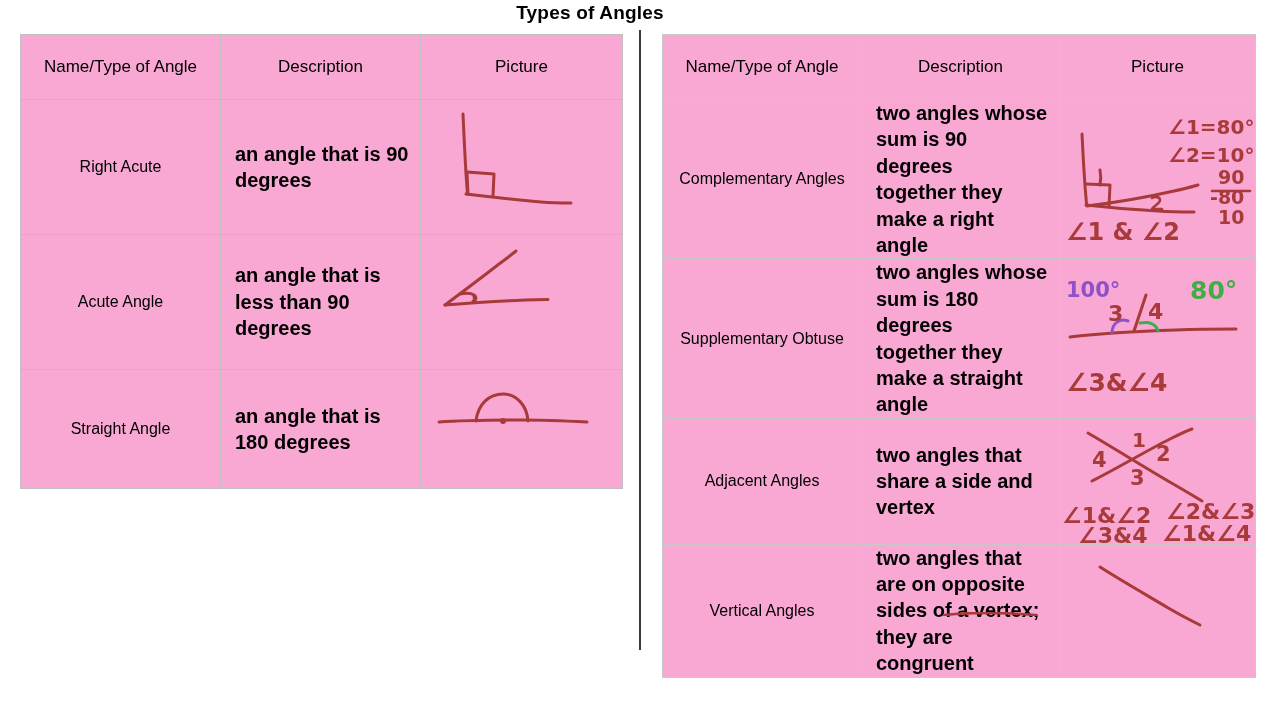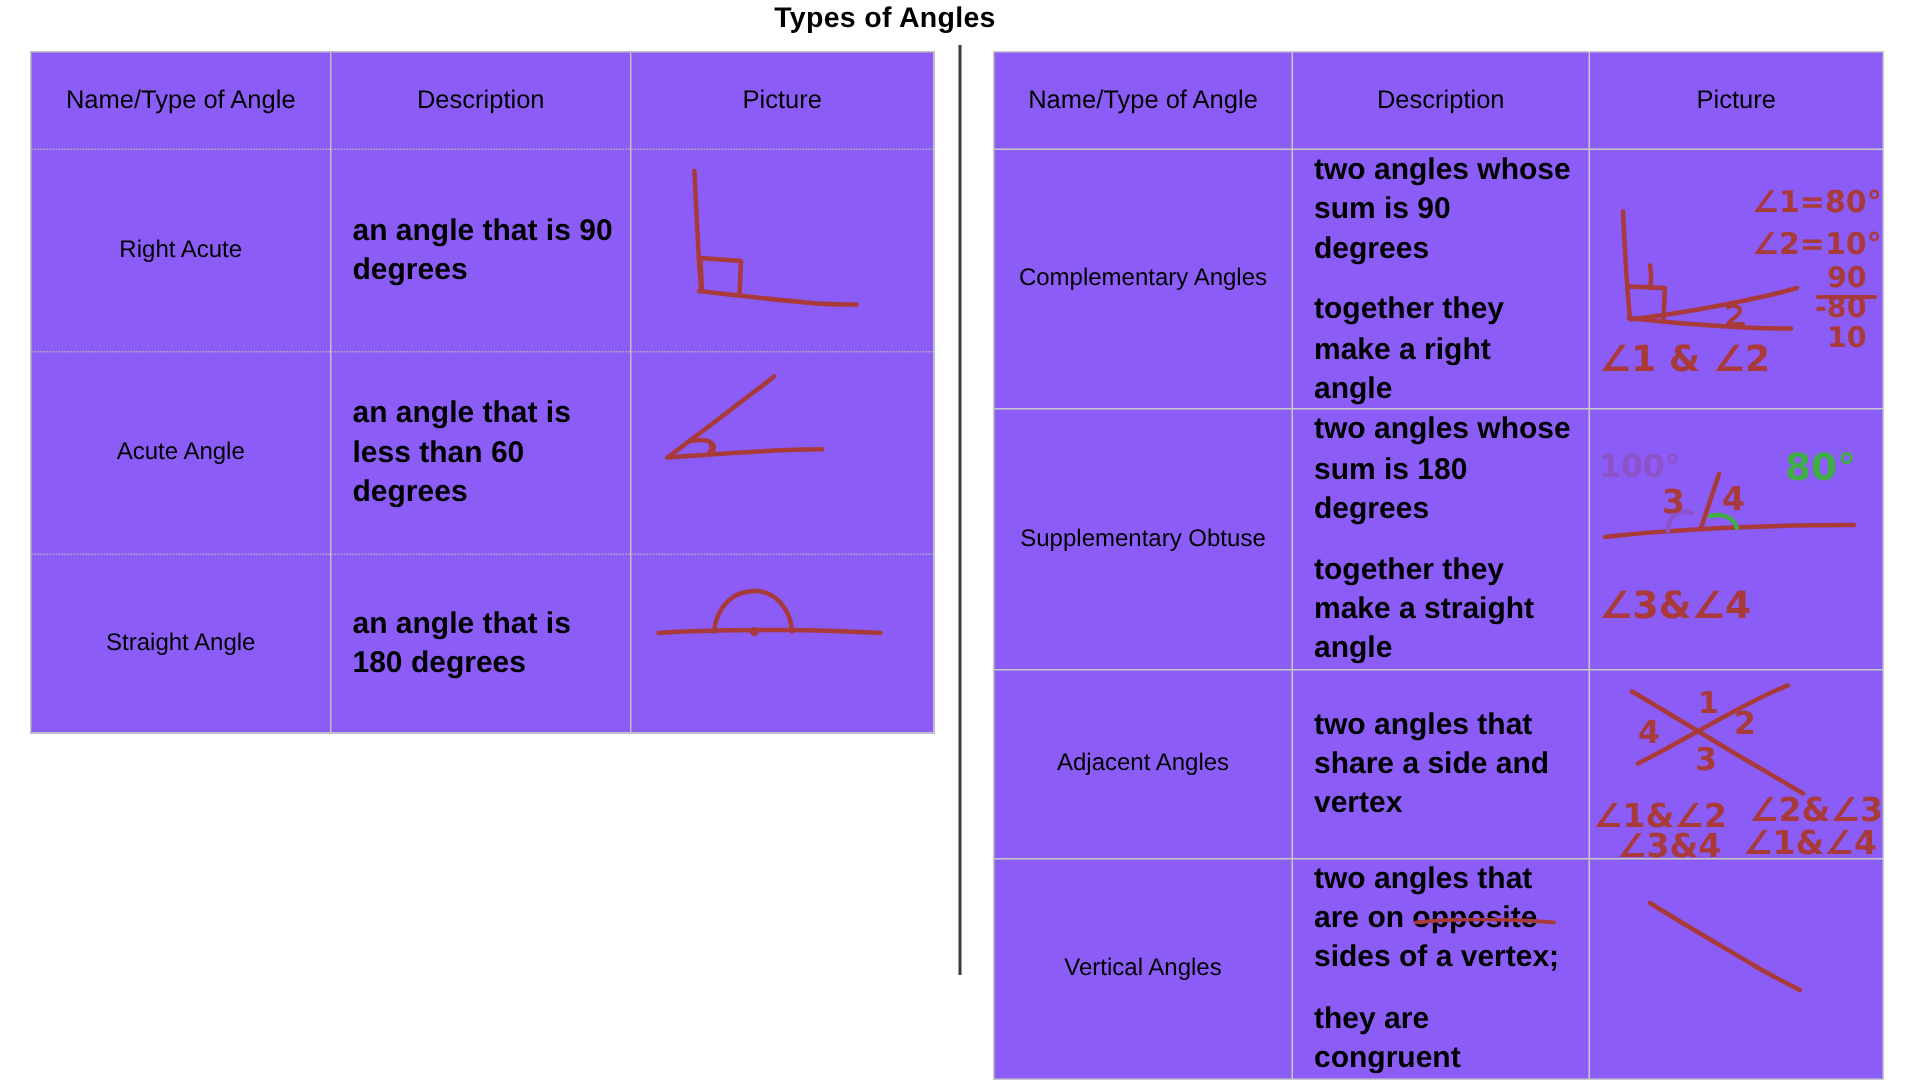--- a/index.html
+++ b/index.html
@@ -25,21 +25,21 @@
     font-size: 19px;
     font-weight: bold;
     letter-spacing: 0.2px;
   }
 
   
   .angle-table {
     position: absolute;
     border-collapse: collapse;
     table-layout: fixed;
-    background: #8b5cf6;
+    background: #f9a8d4;
     padding-left: 12px;
   }
   .angle-table td, .angle-table th {
     border: 1px solid #c8c8c8;
     padding: 0;
     vertical-align: middle;
     font-weight: normal;
     background: transparent;
   }
   .angle-table.dotted td, .angle-table.dotted th {
@@ -75,21 +75,21 @@
     padding: 0 6px;
   }
   .desc-text {
     font-size: 20px;
     line-height: 1.32;
     display: block;
     text-align: left;
     padding: 0 10px 0 14px;
     font-weight: bold;
   }
-  .desc-text + .desc-text { margin-top: 14px; }
+  .desc-text + .desc-text { }
 
   .pic-cell { position: relative; }
   .pic-wrap {
     position: relative;
     width: 100%;
     height: 100%;
     overflow: visible;
   }
   svg.ink { display: block; overflow: visible; }
   .ink-path {
@@ -168,21 +168,21 @@
           </svg>
         </div>
       </td>
     </tr>
 
     <tr style="height:134px">
       <td class="col-name">
         <span class="name-text">Acute Angle</span>
       </td>
       <td class="col-desc">
-        <span class="desc-text">an angle that is less than 60 degrees</span>
+        <span class="desc-text">an angle that is less than 90 degrees</span>
       </td>
       <td class="col-pic pic-cell">
         <div class="pic-wrap">
           <svg class="ink" width="202" height="134" viewBox="0 0 202 134" aria-hidden="true">
             <g class="ink-path" stroke="#a83a3a" stroke-width="3">
               <path d="M24,70 C40,58 64,40 78,29 C85,24 90,20 95,16"></path>
               <path d="M24,70 C50,68 82,66 104,65 C114,64.6 121,64.5 127,64.5"></path>
               <path d="M39,59 C45,58 50,58 53,60 C56,62 55,66 52,66"></path>
               <path d="M53,61 C53,63 53.5,64.5 54,66"></path>
             </g>

